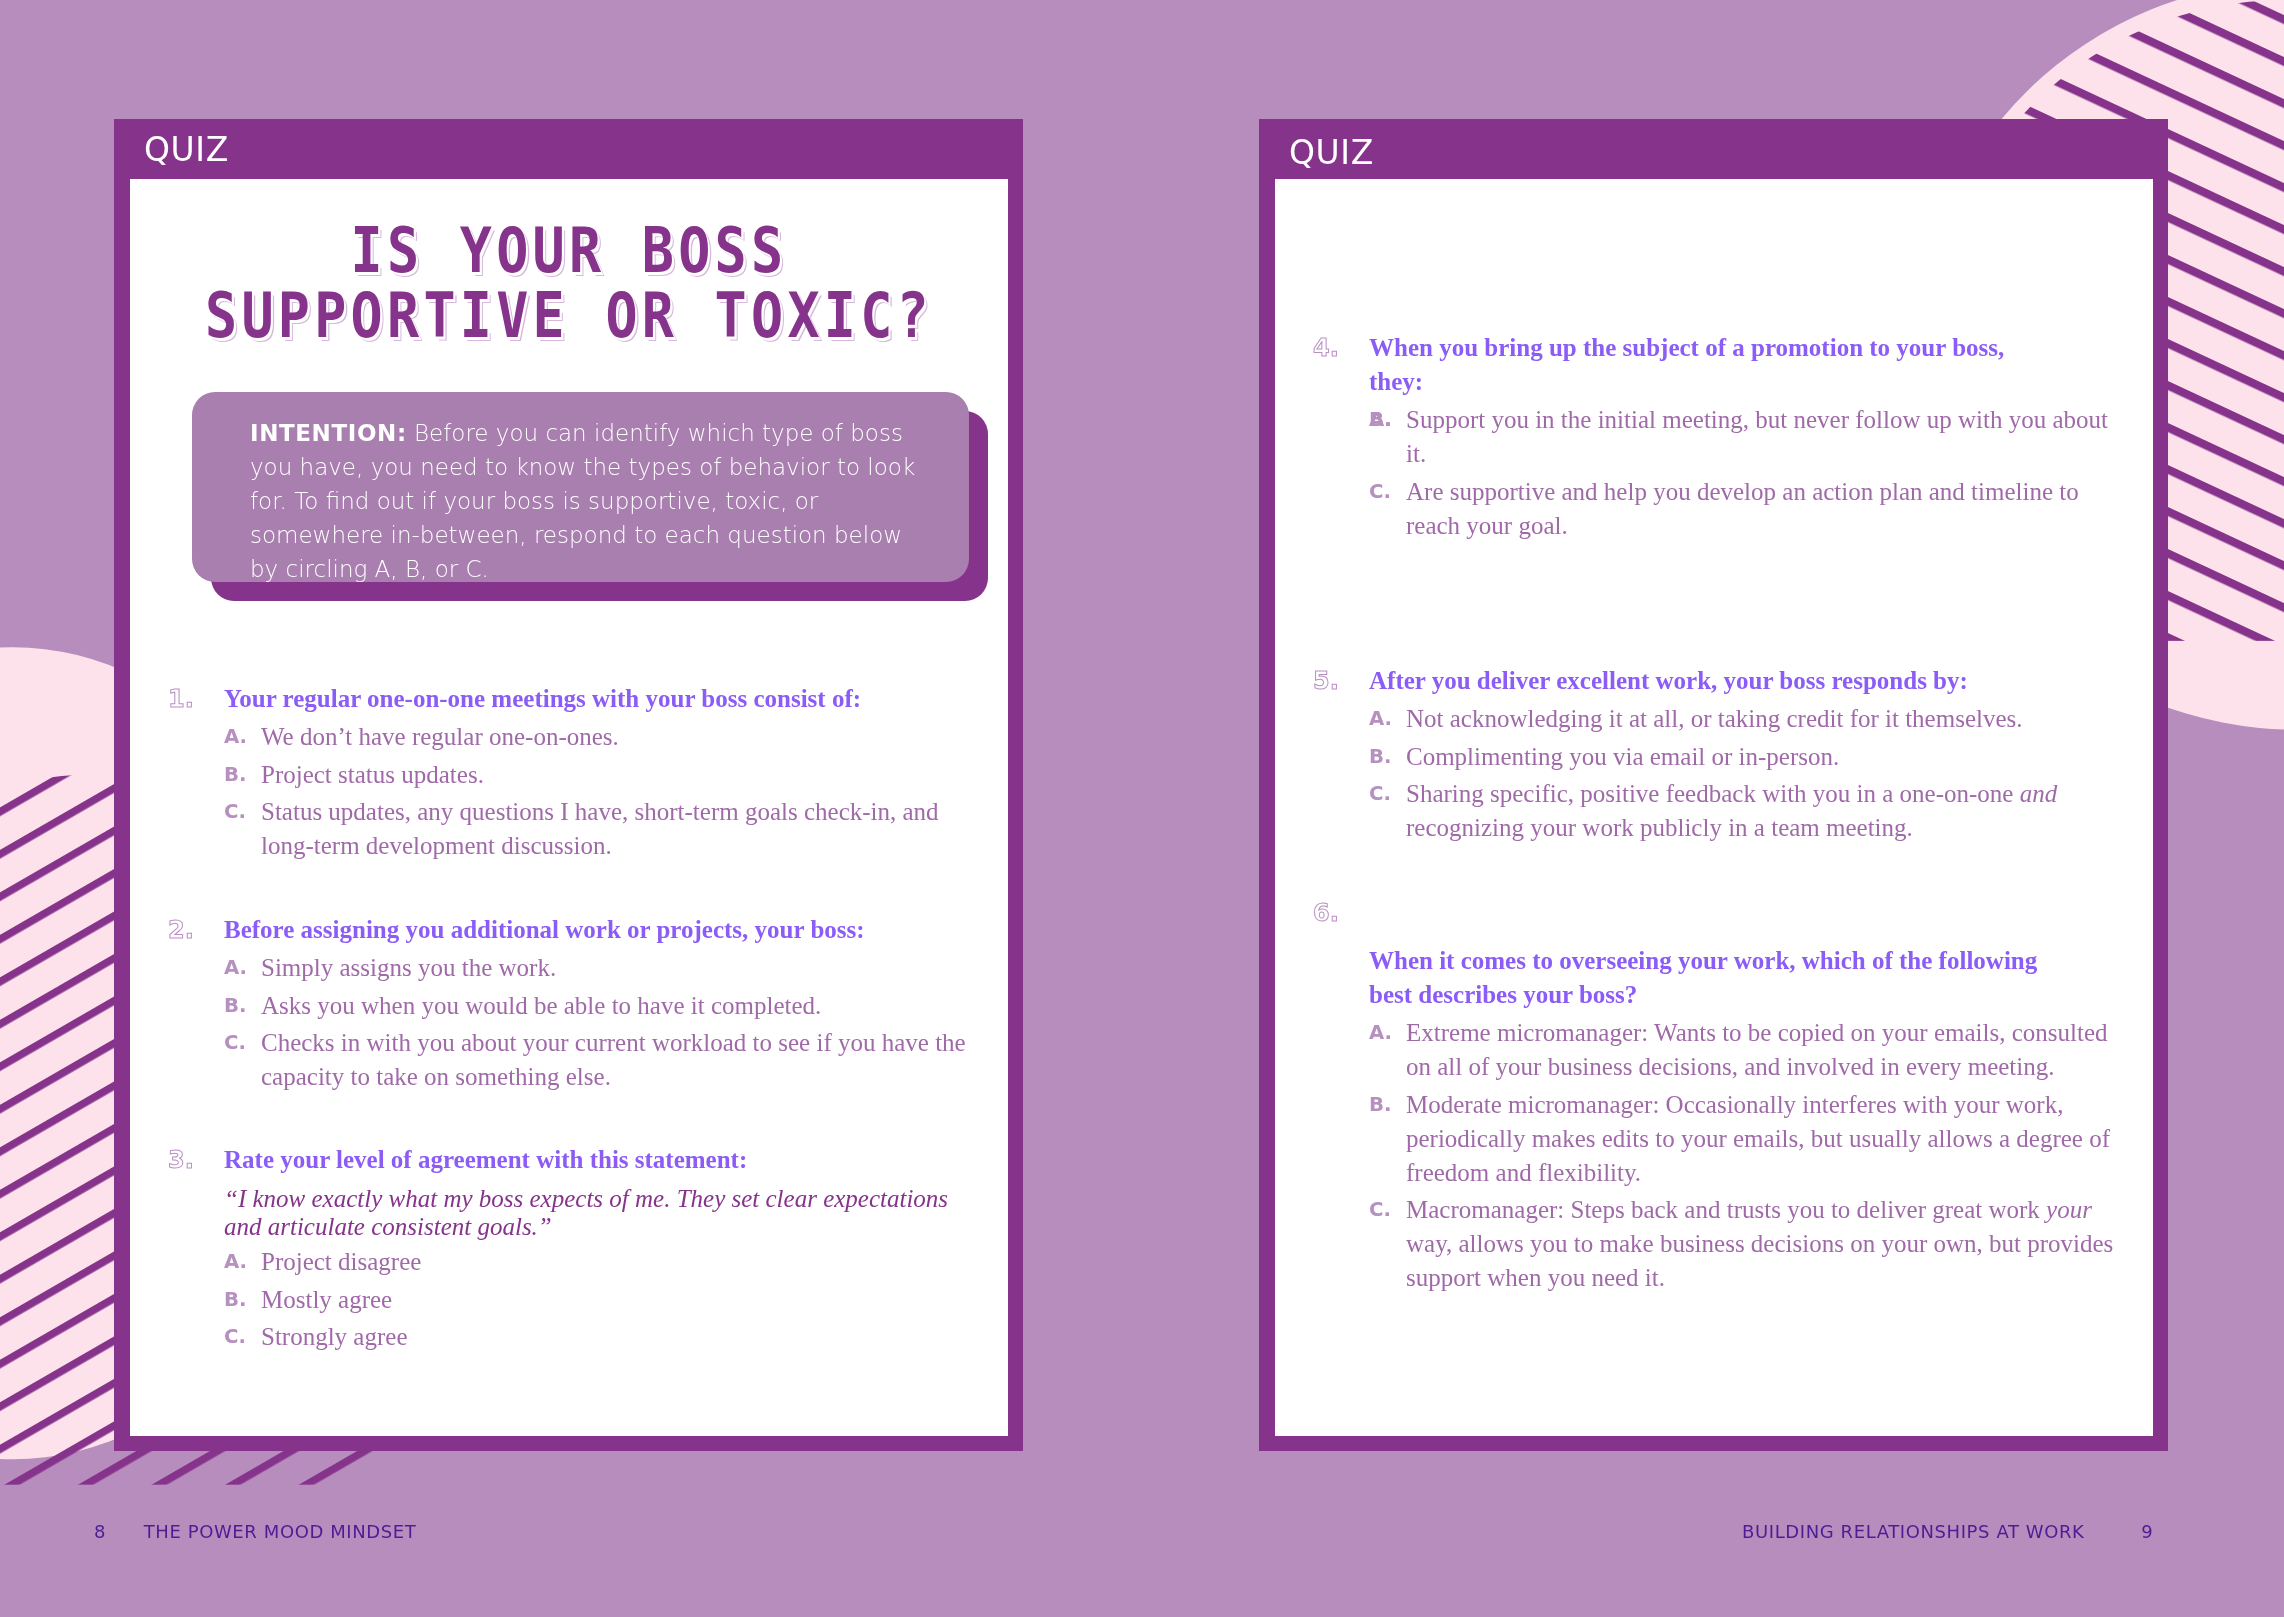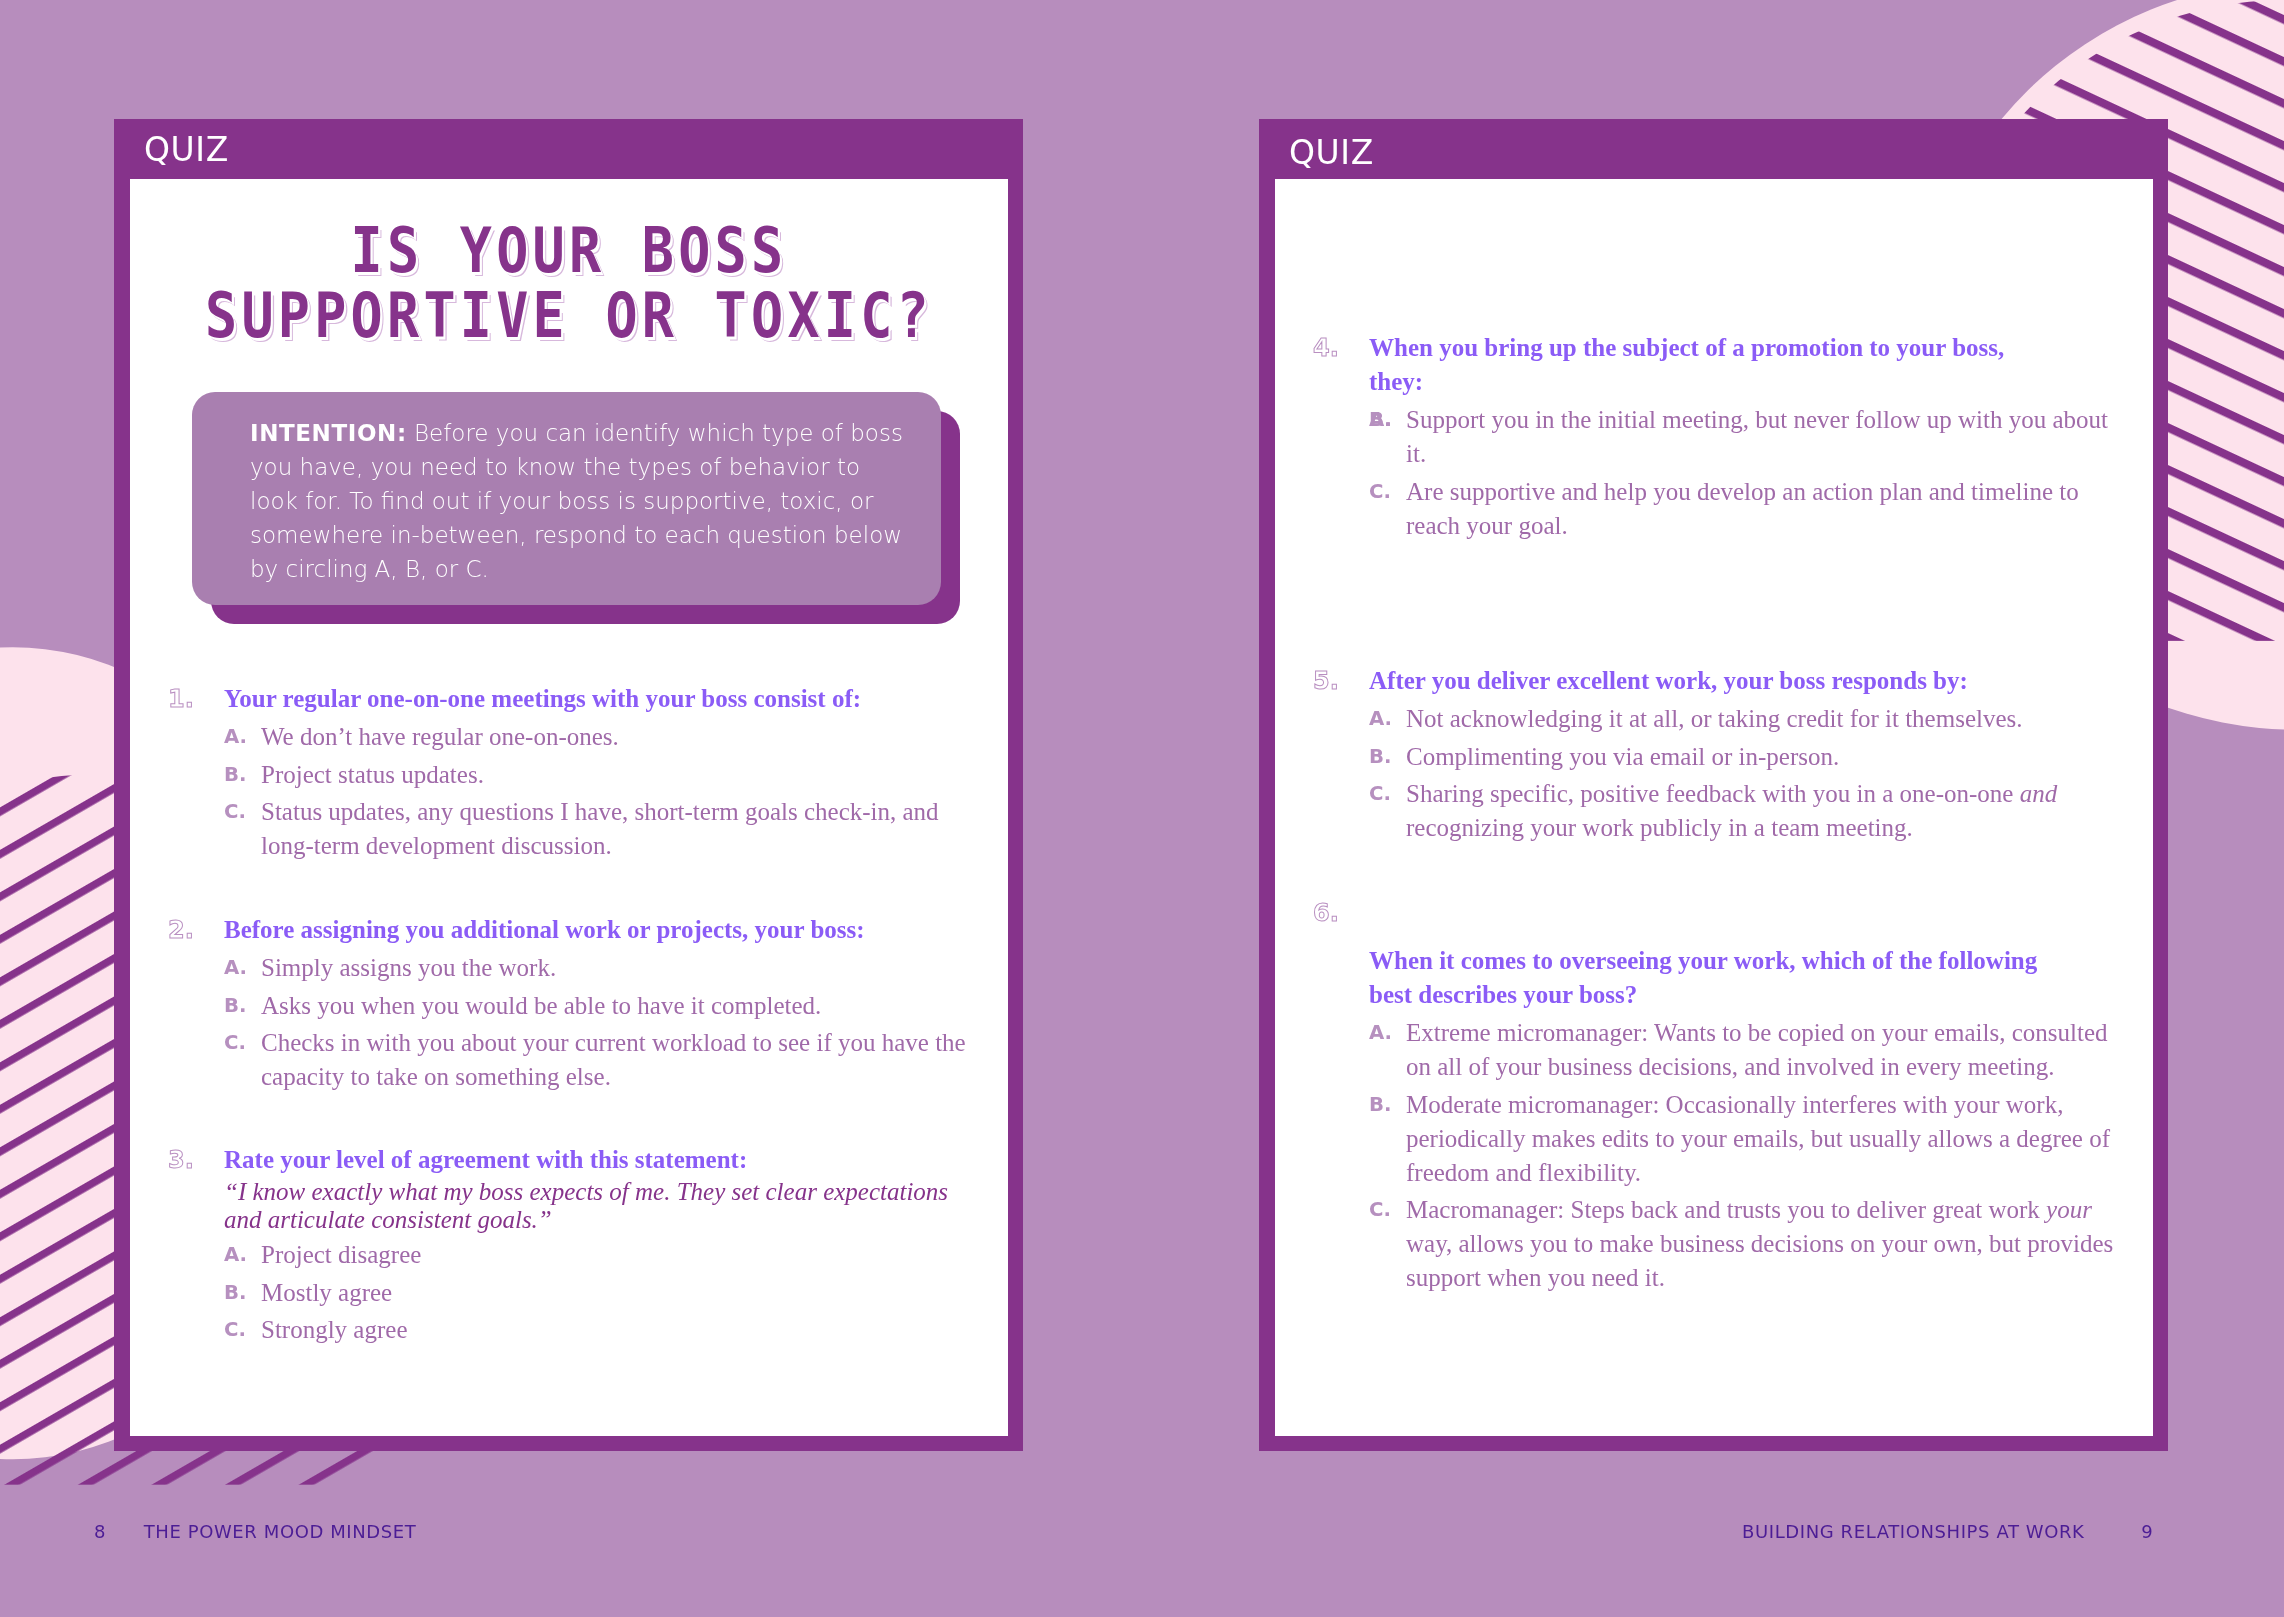--- a/index.html
+++ b/index.html
@@ -4,28 +4,28 @@
 <style>
   html, body { margin:0; padding:0; }
   body { width:2284px; height:1618px; position:relative; overflow:hidden; background:#b78dbd; font-family:"Liberation Serif", serif; }
   .deco { position:absolute; left:0; top:0; width:2284px; height:1618px; }
   .card { position:absolute; background:#86338b; }
   .card-left { left:114px; top:119px; width:909px; height:1332px; }
   .card-right { left:1259px; top:119px; width:909px; height:1332px; }
   .quiz-label { position:absolute; left:30px; top:11.4px; color:#ffffff; font-family:"DejaVu Sans", sans-serif; font-size:33px; letter-spacing:0.6px; }
   .card-inner { position:absolute; left:16px; top:60px; right:15px; bottom:15px; background:#ffffff; }
   .title { position:absolute; left:0; right:0; top:39px; text-align:center; color:#86338b; font-family:"DejaVu Sans Mono", monospace; font-weight:bold; font-size:62px; line-height:65px; letter-spacing:5px; text-shadow:2.5px 2.5px 0 #ffffff, 3.8px 3.8px 0 #d7b8dc; transform:scaleX(0.86); }
-  .intention-wrap { position:absolute; left:62px; top:213px; width:749px; height:213px; }
+  .intention-wrap { position:absolute; left:62px; top:213px; width:749px; height:190px;padding-left:28px; }
   .intention-shadow { position:absolute; left:19px; top:19px; right:-19px; bottom:-19px; background:#86338b; border-radius:23px; }
   .intention-box { position:absolute; left:0; top:0; right:0; bottom:0; background:#a97fb0; border-radius:23px; padding:24px 38px 0 58px; box-sizing:border-box; color:#ffffff; font-family:"DejaVu Sans", sans-serif; font-size:23px; line-height:34px; font-weight:200; }
   .intention-box b { font-weight:bold; letter-spacing:0.6px; }
   .qblock { position:absolute; left:38px; right:25px; }
   .qnum { position:absolute; left:0; top:2.5px; width:38px; font-family:"DejaVu Sans", sans-serif; font-size:24px; font-weight:bold; color:#ffffff; -webkit-text-stroke:1px #b98fc1; }
   .qtext { margin-left:56px; color:#8b5cf6; font-weight:bold; font-size:25px; line-height:34px; }
-  .qquote { margin-left:56px; color:#86338b; font-style:italic; font-size:25px; line-height:28px; margin-top:1px; }
+  .qquote { margin-left:56px; color:#86338b; font-style:italic; font-size:25px; line-height:28px; margin-top:8px; }
   .opt { position:relative; margin-left:56px; padding-left:37px; color:#a06aa9; font-size:25px; line-height:34px; margin-top:3.8px; }
   .opt .letter { position:absolute; left:0; top:0; font-family:"DejaVu Sans", sans-serif; font-size:19.7px; color:#b690bf; font-weight:bold; }
   .footer { position:absolute; top:1521px; color:#4c1d95; font-family:"DejaVu Sans", sans-serif; font-size:18px; letter-spacing:0.6px; }
 </style>
 </head>
 <body>
 
 <svg class="deco" viewBox="0 0 3600 2550" xmlns="http://www.w3.org/2000/svg">
   <defs>
     <pattern id="stripesR" patternUnits="userSpaceOnUse" width="60" height="60" patternTransform="rotate(25)">

